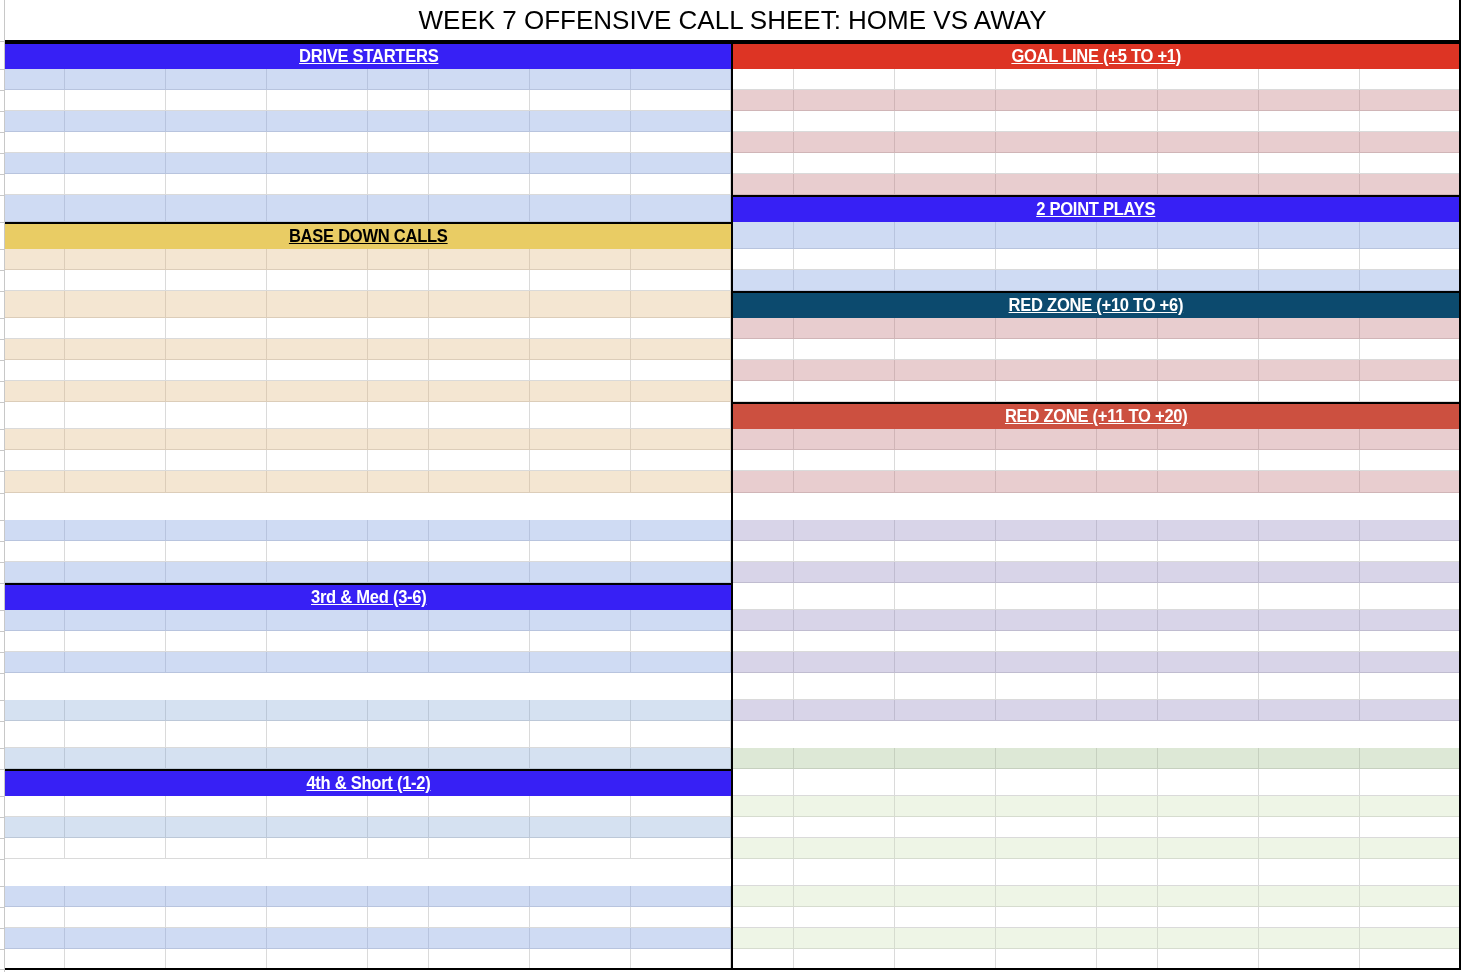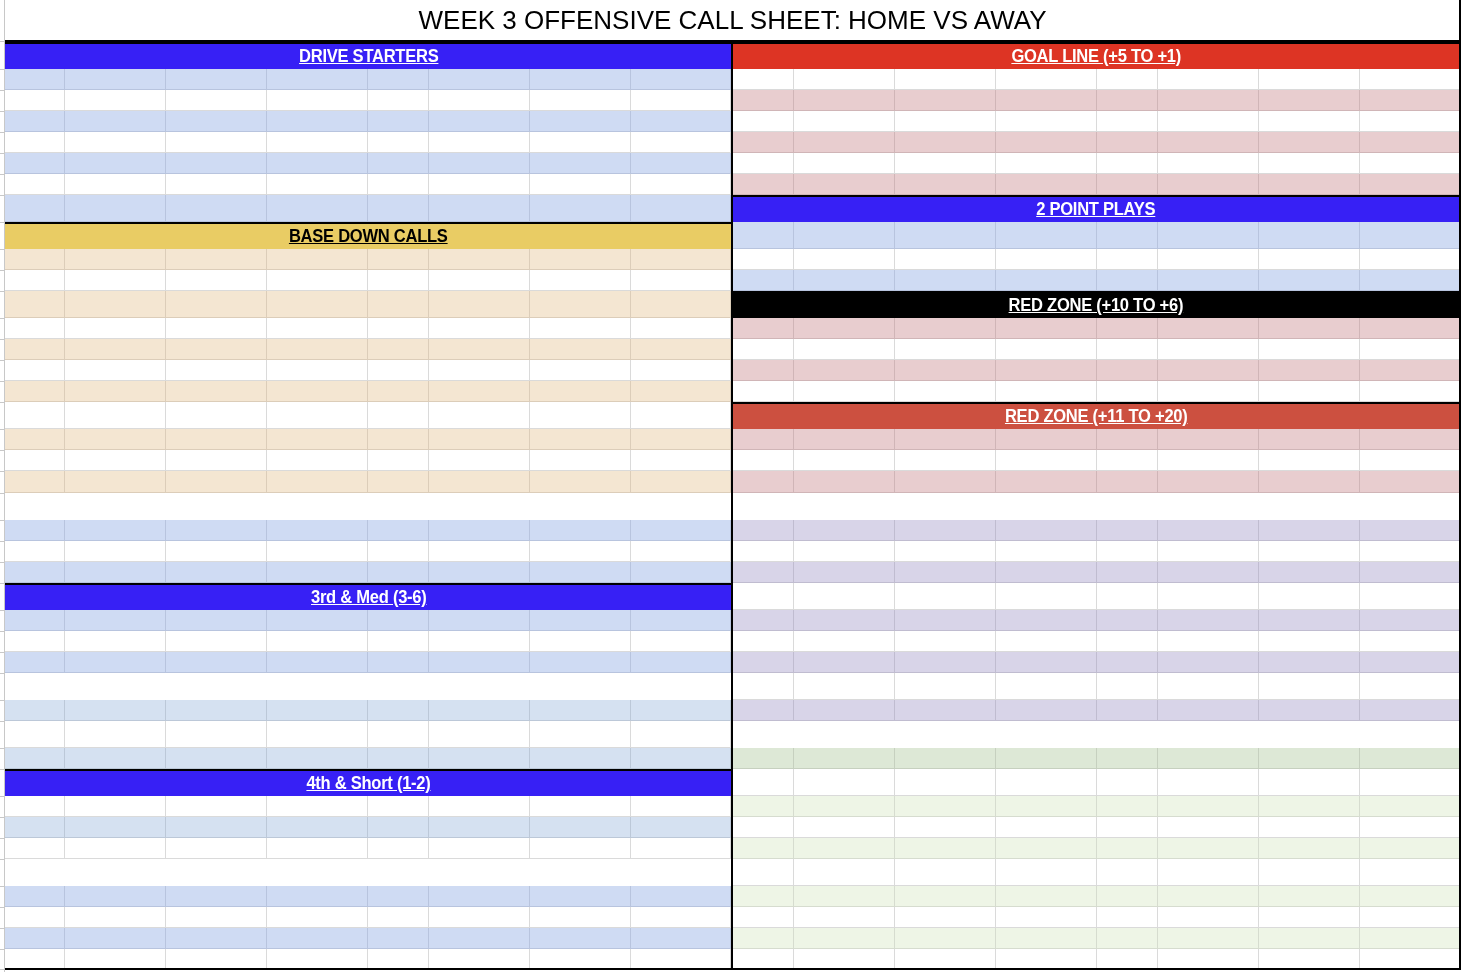--- a/index.html
+++ b/index.html
@@ -56,21 +56,21 @@
     <div class="gutter-tick" style="top: 817px;"></div>
     <div class="gutter-tick" style="top: 838px;"></div>
     <div class="gutter-tick" style="top: 859px;"></div>
     <div class="gutter-tick" style="top: 886px;"></div>
     <div class="gutter-tick" style="top: 907px;"></div>
     <div class="gutter-tick" style="top: 928px;"></div>
     <div class="gutter-tick" style="top: 949px;"></div>
     <div class="gutter-tick" style="top: 969px;"></div>
   </div>
 
-<div class="title">WEEK 3 OFFENSIVE CALL SHEET: HOME VS AWAY</div>
+<div class="title">WEEK 7 OFFENSIVE CALL SHEET: HOME VS AWAY</div>
 <div class="title-border-right"></div>
 
 <div class="panel" id="left-panel" style="left:5px; top:0; width:727px; height:972px;">
     <div class="hdr" style="top: 42px; height: 27px; width: 727px; background: rgb(55, 32, 245); border-top: 2px solid rgb(0, 0, 0);">
       <span style="color: rgb(255, 255, 255);">DRIVE STARTERS</span>
     </div>
     <div class="row" style="top: 69px; height: 21px; width: 727px; background: rgb(207, 219, 243); --line: #b8c4de;">
       <div class="cell" style="left: 0px; width: 60px; --line: #b8c4de;"></div>
       <div class="cell" style="left: 60px; width: 101px; --line: #b8c4de;"></div>
       <div class="cell" style="left: 161px; width: 101px; --line: #b8c4de;"></div>
@@ -510,21 +510,21 @@
     <div class="row" style="top: 270px; height: 21px; width: 728px; background: rgb(207, 219, 243); --line: #b8c4de;">
       <div class="cell" style="left: 0px; width: 62px; --line: #b8c4de;"></div>
       <div class="cell" style="left: 62px; width: 101px; --line: #b8c4de;"></div>
       <div class="cell" style="left: 163px; width: 101px; --line: #b8c4de;"></div>
       <div class="cell" style="left: 264px; width: 101px; --line: #b8c4de;"></div>
       <div class="cell" style="left: 365px; width: 61px; --line: #b8c4de;"></div>
       <div class="cell" style="left: 426px; width: 101px; --line: #b8c4de;"></div>
       <div class="cell" style="left: 527px; width: 101px; --line: #b8c4de;"></div>
       <div class="cell" style="left: 628px; width: 100px; --line: #b8c4de;"></div>
     </div>
-    <div class="hdr" style="top: 291px; height: 27px; width: 728px; background: #000000; border-top: 2px solid rgb(0, 0, 0);">
+    <div class="hdr" style="top: 291px; height: 27px; width: 728px; background: #0c4a6e; border-top: 2px solid rgb(0, 0, 0);">
       <span style="color: rgb(255, 255, 255);">RED ZONE (+10 TO +6)</span>
     </div>
     <div class="row" style="top: 318px; height: 21px; width: 728px; background: rgb(232, 205, 207); --line: #d0b5b7;">
       <div class="cell" style="left: 0px; width: 62px; --line: #d0b5b7;"></div>
       <div class="cell" style="left: 62px; width: 101px; --line: #d0b5b7;"></div>
       <div class="cell" style="left: 163px; width: 101px; --line: #d0b5b7;"></div>
       <div class="cell" style="left: 264px; width: 101px; --line: #d0b5b7;"></div>
       <div class="cell" style="left: 365px; width: 61px; --line: #d0b5b7;"></div>
       <div class="cell" style="left: 426px; width: 101px; --line: #d0b5b7;"></div>
       <div class="cell" style="left: 527px; width: 101px; --line: #d0b5b7;"></div>

